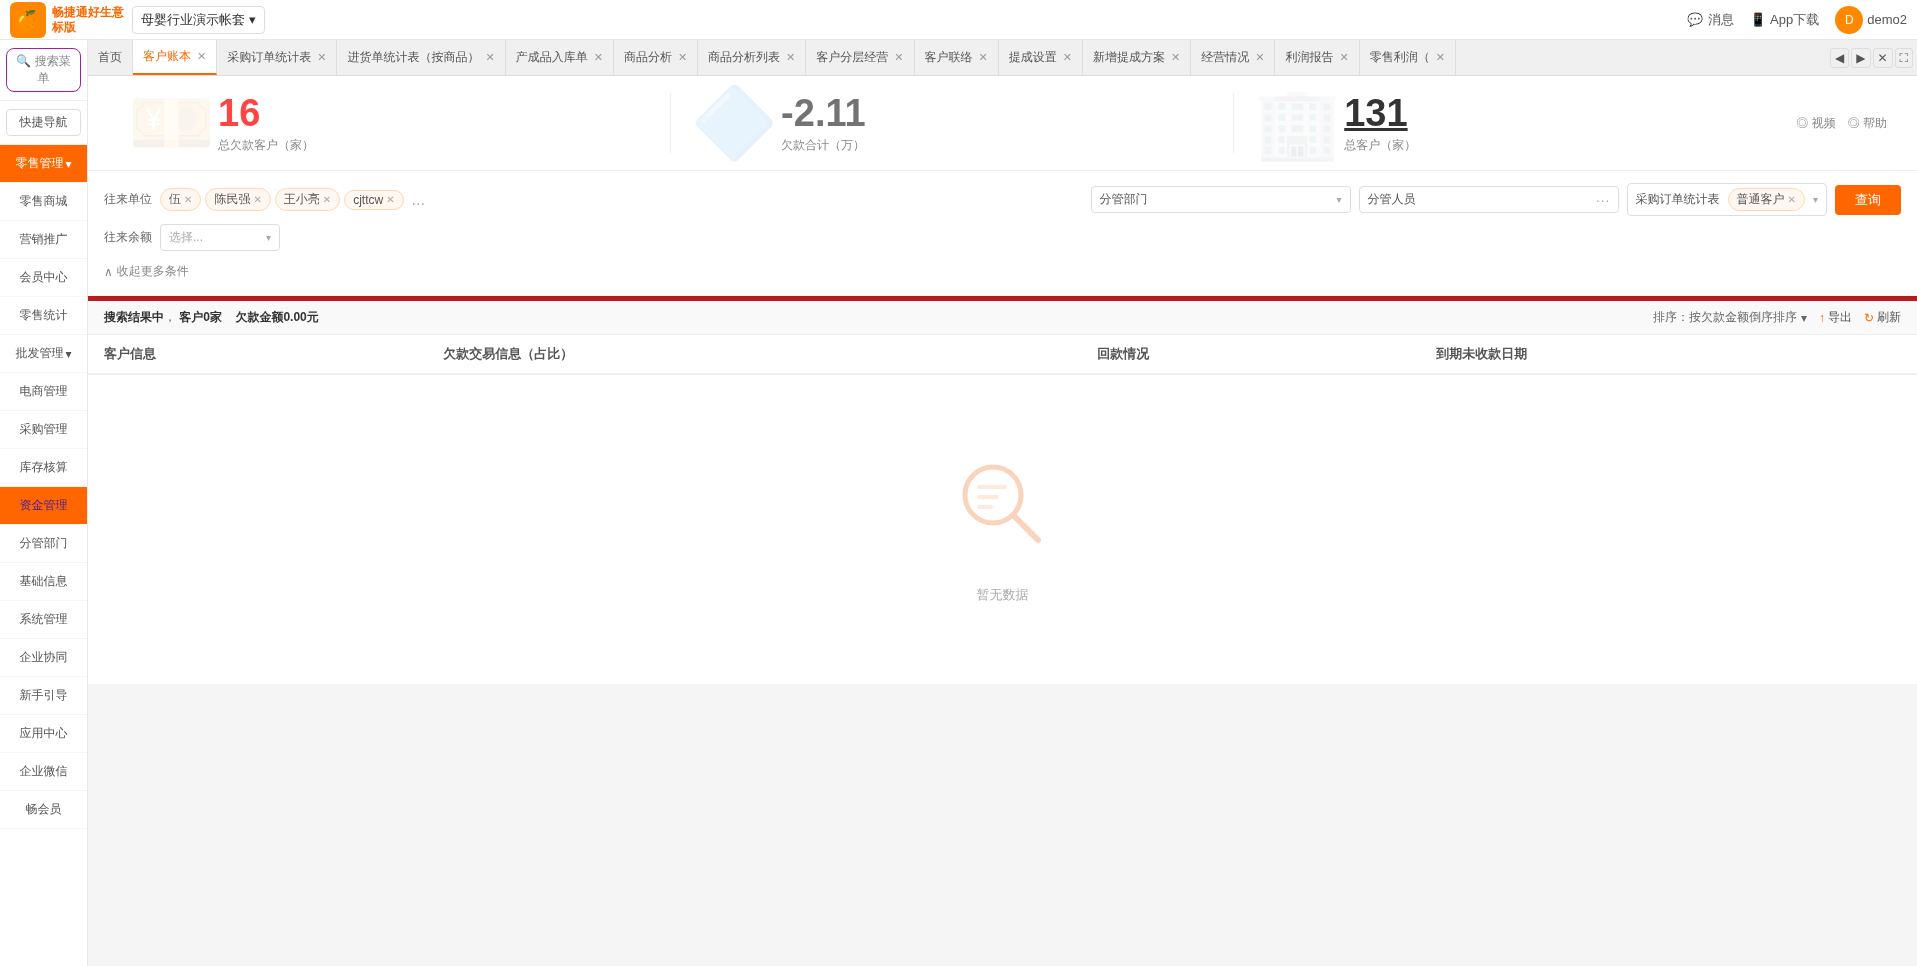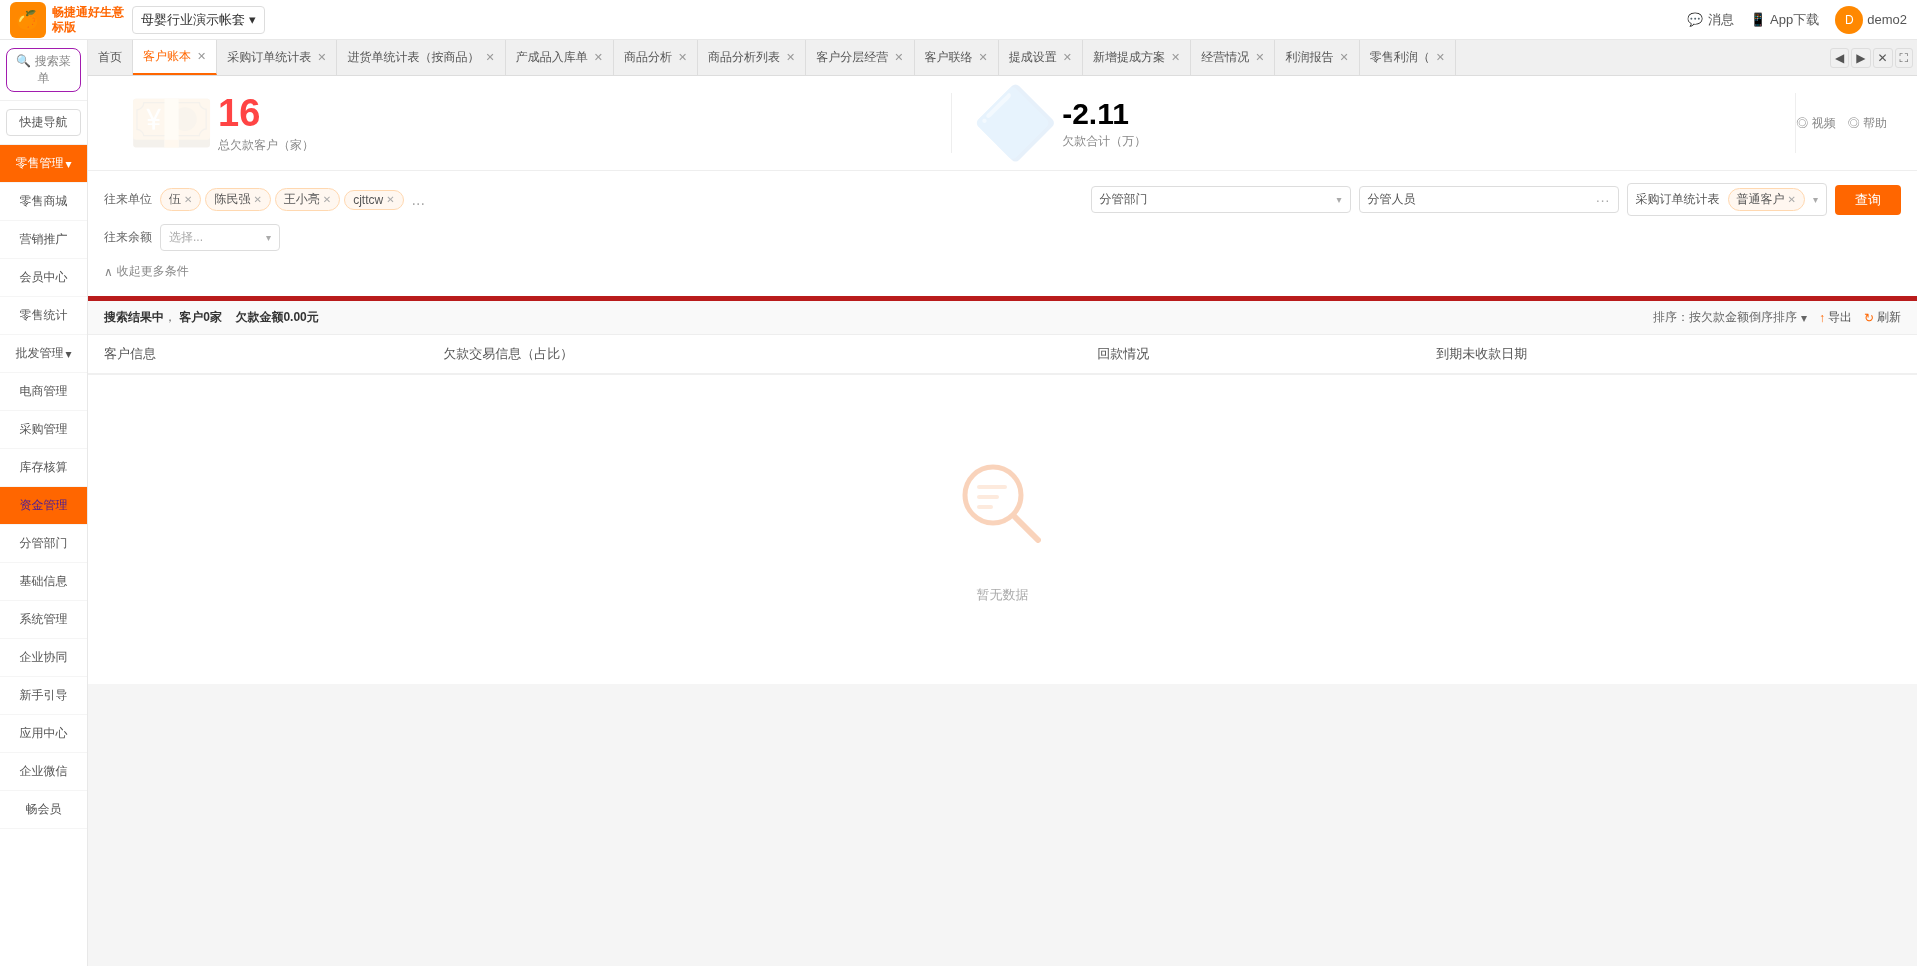--- a/index.html
+++ b/index.html
@@ -83,21 +83,21 @@
     .results-bar { display: flex; align-items: center; background: #f9f9f9; padding: 8px 16px; border-bottom: 1px solid #eee; justify-content: space-between; }
     .results-info { font-size: 12px; color: #666; }
     .results-info span { font-weight: bold; color: #333; }
     .results-actions { display: flex; align-items: center; gap: 12px; font-size: 12px; color: #666; }
     .sort-select { display: flex; align-items: center; gap: 4px; cursor: pointer; margin-left: 38px; }
     .action-btn { display: flex; align-items: center; gap: 3px; cursor: pointer; color: #555; }
     .action-btn .icon { color: #ff6600; }
 
     
     .data-table { width: 100%; border-collapse: collapse; background: #fff; }
-    .data-table th { padding: 10px 16px; text-align: left; font-size: 13px; color: #555; background: #fff; border-bottom: 2px solid #f0f0f0; font-weight: normal; }
+    .data-table th { padding: 10px 16px; text-align: left; font-size: 13px; color: #555; background: #fff; border-bottom: 2px solid #f0f0f0; font-weight: bold; }
     .data-table td { padding: 12px 16px; font-size: 13px; color: #333; border-bottom: 1px solid #f5f5f5; }
 
     
     .empty-state { display: flex; flex-direction: column; align-items: center; justify-content: center; padding: 80px 20px; }
     .empty-text { font-size: 13px; color: #aaa; }
 
     
     ::-webkit-scrollbar { width: 6px; height: 6px; }
     ::-webkit-scrollbar-track { background: #f5f5f5; }
     ::-webkit-scrollbar-thumb { background: #ddd; border-radius: 3px; }
@@ -289,27 +289,34 @@
               <div style="font-size:38px;font-weight:bold;color:#ff4444;">16</div>
               <div style="font-size:12px;color:#888;margin-top:2px;">总欠款客户（家）</div>
             </div>
           </div>
 
           <div style="width:1px;background:#eee;height:60px;"></div>
 
           <div style="flex:1;display:flex;align-items:center;padding:0 30px;position:relative;">
             <div style="position:absolute;left:20px;top:50%;transform:translateY(-50%);opacity:0.1;font-size:70px;color:#ff8800;">🔷</div>
             <div style="margin-left:80px;">
-              <div style="font-size:30px;font-weight:bold;color:#000000;">-2.11</div>
+              <div style="font-size:38px;font-weight:bold;color:#737373;">-2.11</div>
               <div style="font-size:12px;color:#888;margin-top:2px;">欠款合计（万）</div>
             </div>
           </div>
 
           <div style="width:1px;background:#eee;height:60px;"></div>
 
+          <div style="flex:1;display:flex;align-items:center;padding:0 30px;position:relative;">
+            <div style="position:absolute;left:20px;top:50%;transform:translateY(-50%);opacity:0.1;font-size:70px;color:#88ccee;">🏢</div>
+            <div style="margin-left:80px;">
+              <div style="font-size:38px;font-weight:bold;color:#333;text-decoration:underline;cursor:pointer;">131</div>
+              <div style="font-size:12px;color:#888;margin-top:2px;">总客户（家）</div>
+            </div>
+          </div>
 
           <div style="display:flex;gap:12px;align-items:center;padding-right:10px;">
             <span style="font-size:12px;color:#888;cursor:pointer;">◎ 视频</span>
             <span style="font-size:12px;color:#888;cursor:pointer;">◎ 帮助</span>
           </div>
         </div>
 
         <div class="filter-area">
           <div class="filter-row">
             <span class="filter-label">往来单位</span>

